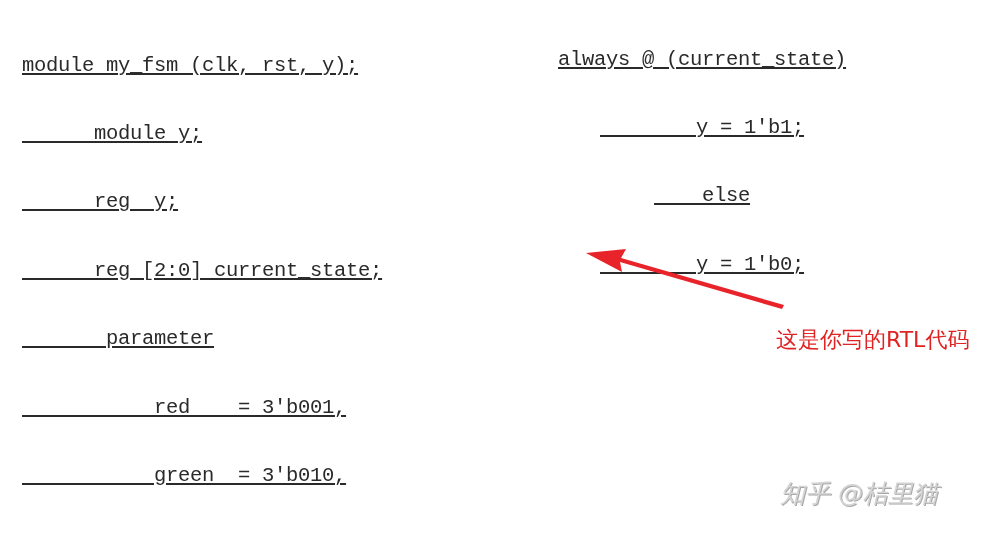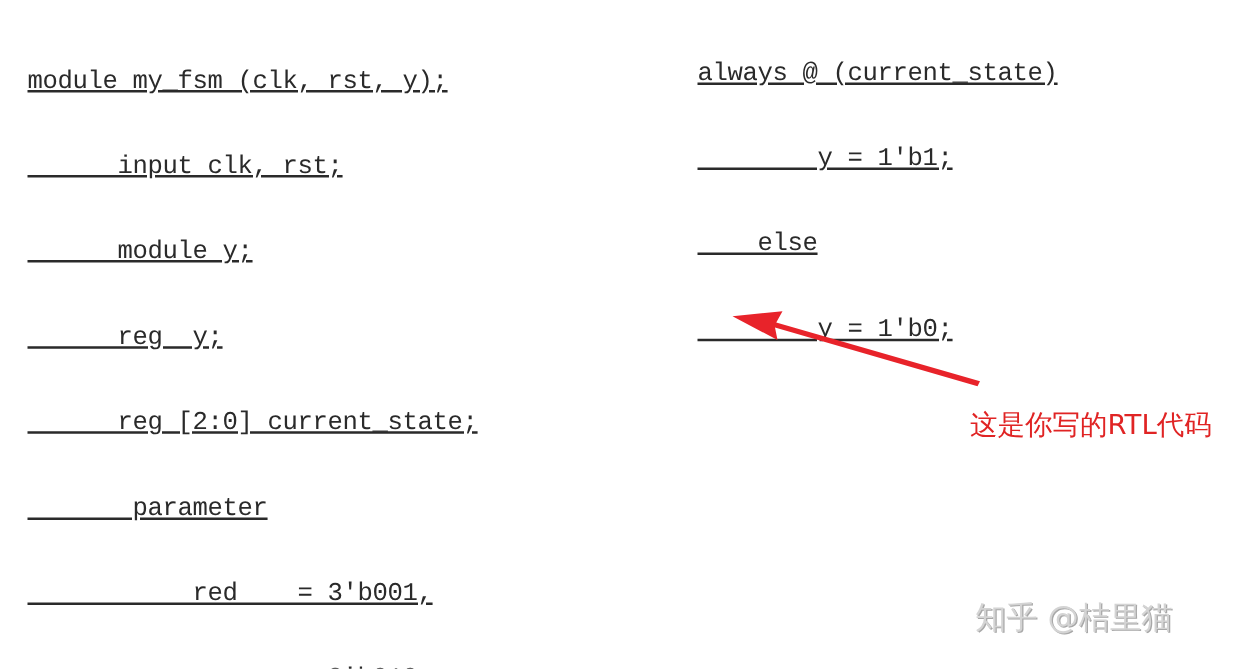--- a/index.html
+++ b/index.html
@@ -7,47 +7,47 @@
   .code {
     position: absolute;
     font-family: "Liberation Mono", "DejaVu Sans Mono", monospace;
     font-size: 20.5px;
     line-height: 22.8px;
     color: #2a2a2a;
     white-space: pre;
     letter-spacing: -0.3px;
   }
   #left-code { left: 22px; top: 9px; }
-  #right-code { left: 558px; top: 3px; }
+  #right-code { left: 558px; top: 3px; text-align: center; }
   .line { display: block; height: 22.8px; text-decoration: underline; }
   .note {
     position: absolute;
     left: 776px; top: 325px;
     font-family: "DejaVu Sans", sans-serif;
     font-size: 22px;
     color: #e02424;
     white-space: nowrap;
   }
   .watermark {
     position: absolute;
     left: 780px; top: 477px;
     font-family: "DejaVu Sans", sans-serif;
     font-size: 25px;
     color: #d4d4d4;
     text-shadow: 1px 1px 0 #a8a8a8;
     white-space: nowrap;
+    font-style: italic;
   }
   .arrow { position: absolute; left: 0; top: 0; }
 </style>
 </head>
 <body>
 
 <div id="left-code" class="code">
   <span class="line">module my_fsm (clk, rst, y);</span>
-  <span class="line">      input clk, rst;</span>
   <span class="line">      module y;</span>
   <span class="line">      reg  y;</span>
   <span class="line">      reg [2:0] current_state;</span>
   <span class="line">       parameter</span>
   <span class="line">           red    = 3'b001,</span>
   <span class="line">           green  = 3'b010,</span>
   
   
   
   

